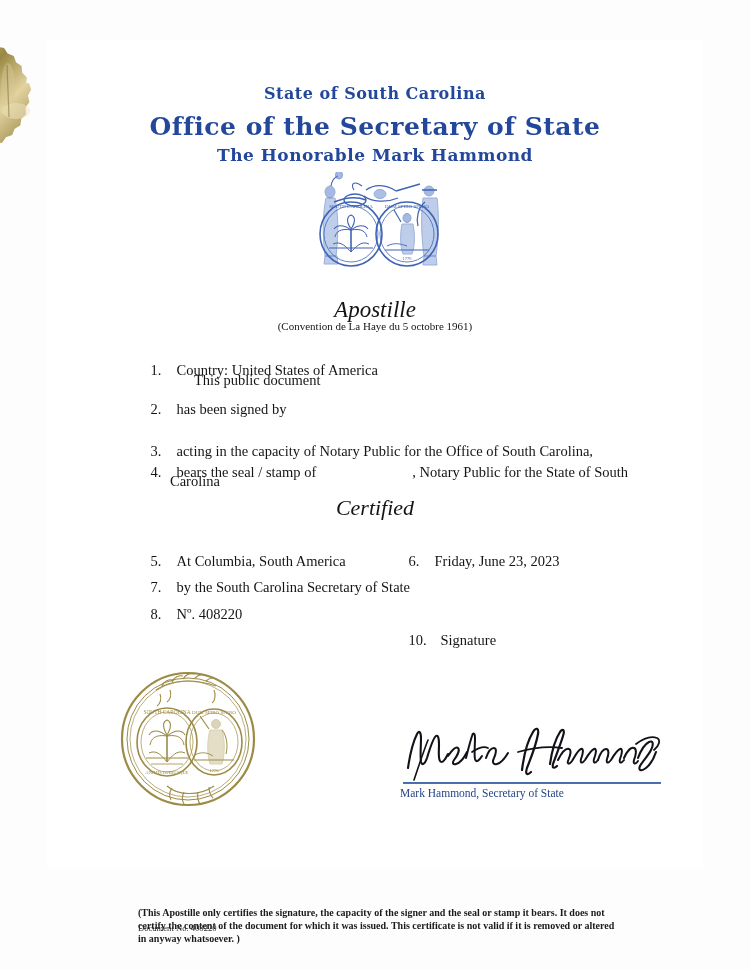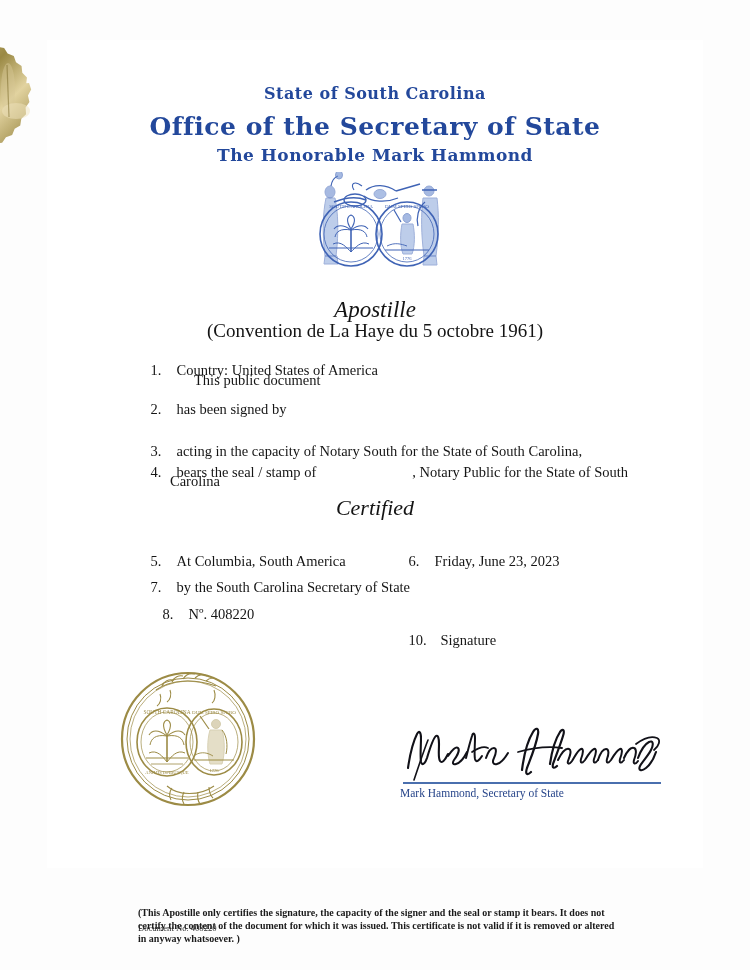--- a/index.html
+++ b/index.html
@@ -137,21 +137,21 @@
   #honorable-line { position:absolute; left:73px; top:145px; width:604px; font-size:17px; }
 
   #crest { position: absolute; left: 288px; top: 172px; width: 186px; height: 112px; }
 
   #apostille-title {
     position: absolute; left: 73px; top: 297px; width: 604px;
     text-align: center; font-style: italic; font-size: 23px; color: #141414;
   }
   #apostille-sub {
     position: absolute; left: 73px; top: 320px; width: 604px;
-    text-align: center; font-size: 19px; color: #141414;
+    text-align: center; font-size: 11px; color: #141414;
   }
   #certified-title {
     position: absolute; left: 73px; top: 495px; width: 604px;
     text-align: center; font-style: italic; font-size: 22px; color: #141414;
   }
 
   
   .row { position: absolute; font-size: 14.5px; color: #151515; white-space: pre; }
   .num { display: inline-block; width: 26px; }
   .indent-sub { position: absolute; font-size: 14.5px; color: #151515; }
@@ -1402,40 +1402,40 @@
     <span class="num">1.</span><span>Country:</span> <span>United States of America</span>
   </div>
 
   <div class="indent-sub" style="left:194px; top:372px;">This public document</div>
 
   <div class="row" style="left:136px; top:384px;">
     <span class="num">2.</span><span>has been signed by</span>
   </div>
 
   <div class="row" style="left:136px; top:426px;">
-    <span class="num">3.</span><span>acting in the capacity of</span> <span>Notary South for the State of South Carolina,</span>
+    <span class="num">3.</span><span>acting in the capacity of</span> <span>Notary Public for the Office of South Carolina,</span>
   </div>
 
   <div class="row" style="left:136px; top:447px;">
     <span class="num">4.</span><span>bears the seal / stamp of</span><span style="display:inline-block;width:96px;"></span><span>, Notary Public for the State of South</span>
   </div>
   <div class="indent-sub" style="left:170px; top:473px;text-align:right;">Carolina</div>
 
   <div id="certified-title">Certified</div>
 
   <div class="row" style="left:136px; top:536px;">
     <span class="num">5.</span><span>At Columbia, South America</span>
   </div>
   <div class="row" style="left:394px; top:536px;">
     <span class="num">6.</span><span>Friday, June 23, 2023</span>
   </div>
   <div class="row" style="left:136px; top:562px;">
     <span class="num">7.</span><span>by the South Carolina Secretary of State</span>
   </div>
-  <div class="row" style="left:148px; top:589px;">
+  <div class="row" style="left:136px; top:589px;">
     <span class="num">8.</span><span>Nº. 408220</span>
   </div>
   <div class="row" style="left:394px; top:615px;">
     <span class="num" style="width:32px;">10.</span><span>Signature</span>
   </div>
 
   <svg id="gold-seal" viewBox="0 0 152 142">
     <g stroke="#9c8b45" fill="none">
       <circle cx="76" cy="71" r="66" stroke-width="2.2"></circle>
       <circle cx="76" cy="71" r="61" stroke-width="1"></circle>

